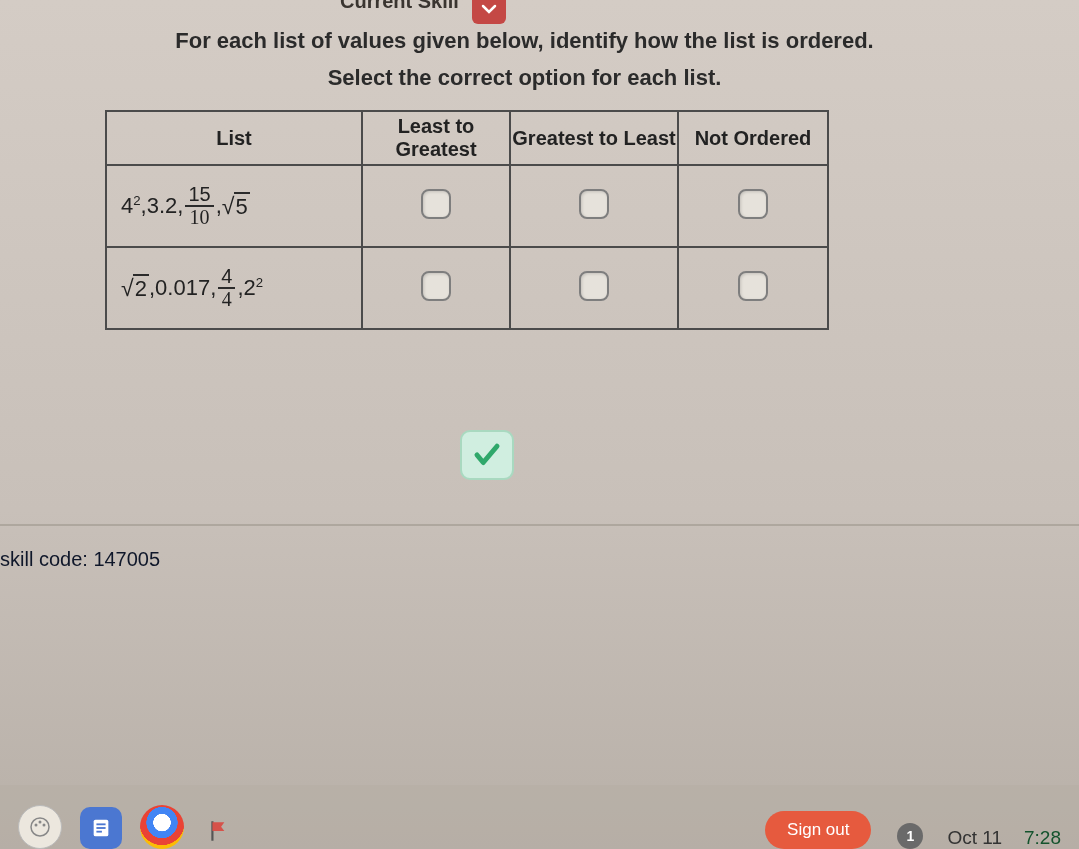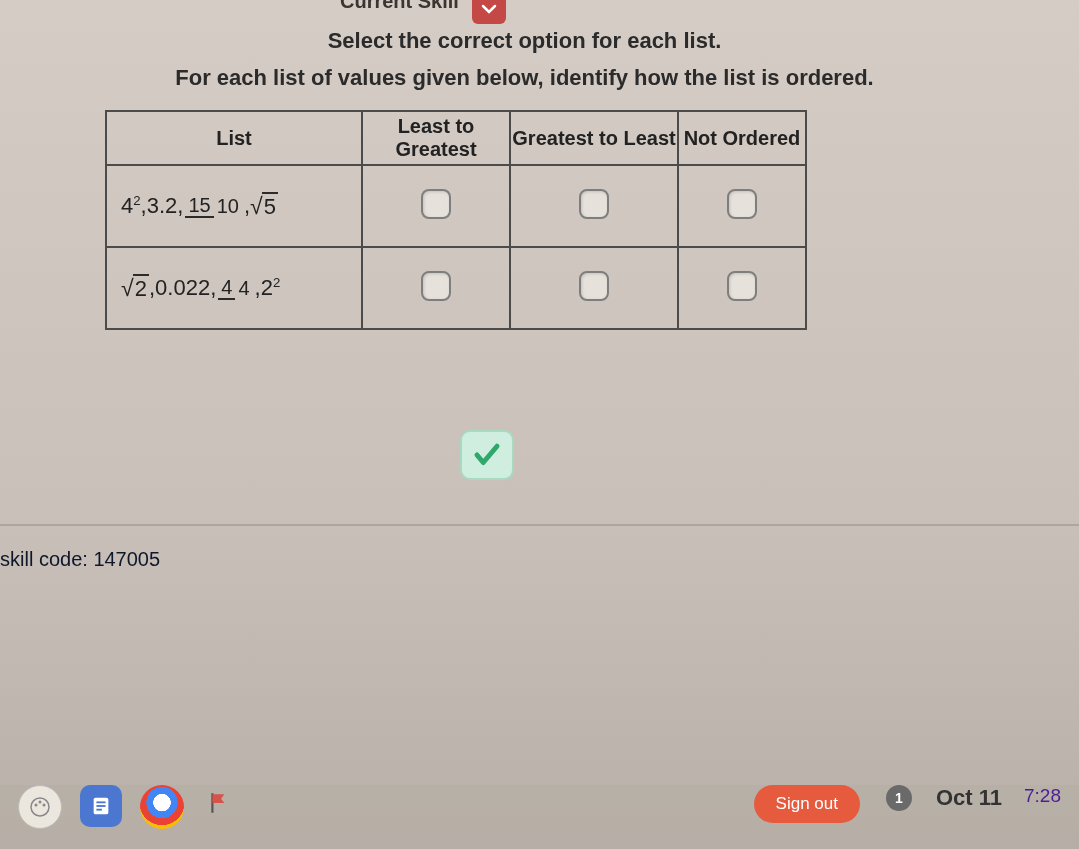--- a/index.html
+++ b/index.html
@@ -59,21 +59,21 @@
   table.ans th {
     font-weight: 700;
     background: rgba(255,255,255,0);
     text-align: center;
     height: 54px;
     vertical-align: middle;
   }
   .col-list { width: 256px; }
   .col-opt  { width: 148px; }
   .col-opt2 { width: 168px; }
-  .col-opt3 { width: 128px; }
+  .col-opt3 { width: 150px; }
   .list-cell {
     height: 66px;
     padding-left: 14px;
     font-size: 22px;
     font-weight: 500;
     display: flex;
     align-items: center;
     white-space: nowrap;
   }
   .opt-cell {
@@ -86,29 +86,29 @@
     width: 30px;
     height: 30px;
     border: 2px solid #7e7e7e;
     border-radius: 8px;
     background: #e6e2db;
     box-shadow: inset 1px 1px 3px rgba(0,0,0,0.15);
   }
   sup { font-size: 0.6em; vertical-align: super; }
   .frac {
     display: inline-flex;
-    flex-direction: row;
+    flex-direction: column;
     align-items: center;
     vertical-align: middle;
     font-size: 20px;
     line-height: 1.05;
     margin: 0 2px;
   }
   .frac .num { border-bottom: 2px solid #2b2b2b; padding: 0 3px; }
-  .frac .den { padding: 0 3px; }
+  .frac .den { padding: 0 3px; font-family: Liberation Serif, serif; }
   .sqrt {
     display: inline-flex;
     align-items: center;
   }
   .sqrt::before {
     content: "√";
     font-size: 1.05em;
   }
   .sqrt span {
     border-top: 2px solid #2b2b2b;
@@ -146,21 +146,21 @@
   }
   
   .taskbar {
     position: absolute;
     bottom: 0;
     left: 0;
     right: 0;
     height: 64px;
     background: rgba(180,172,162,0.4);
     display: flex;
-    align-items: flex-start;
+    align-items: flex-end;
     padding: 0 18px;
     font-size: 18px;
     color: #3a3a3a;
   }
   .tb-icon {
     width: 44px;
     height: 44px;
     border-radius: 50%;
     margin-right: 18px;
     display: flex;
@@ -183,37 +183,37 @@
     font-weight: 500;
     margin-right: 26px;
   }
   .notif {
     width: 26px; height: 26px; border-radius: 50%;
     background: #6a6a6a; color: white;
     display:flex; align-items:center; justify-content:center;
     font-size: 14px; font-weight: 700;
     margin-right: 24px;
   }
-  .clock-date { margin-right: 22px; font-size: 22px; font-weight: 700; color:#333; }
-  .clock-time { font-size: 19px; font-weight: 500; color:#4c1d95; }
+  .clock-date { margin-right: 22px; font-size: 19px; font-weight: 400; color:#333; }
+  .clock-time { font-size: 19px; font-weight: 500; color:#14532d; }
   .th-left { text-align: left; padding-left: 14px; }
 </style>
 </head>
 <body>
 
 <div class="top-fragment">Current Skill</div>
 <div class="top-red-btn">
   <svg width="16" height="16" viewBox="0 0 16 16">
       <path d="M2 5 L8 11 L14 5" stroke="white" stroke-width="2.5" fill="none" stroke-linecap="round"></path>
     </svg>
 </div>
 
 <div class="prompt">
+  <div>For each list of values given below, identify how the list is ordered.</div>
   <div>Select the correct option for each list.</div>
-  <div>For each list of values given below, identify how the list is ordered.</div>
 </div>
 
 <table class="ans">
   <thead>
     <tr>
       <th class="col-list th-left">List</th>
       <th class="col-opt">Least to Greatest</th>
       <th class="col-opt2">Greatest to Least</th>
       <th class="col-opt3">Not Ordered</th>
     </tr>
@@ -240,21 +240,21 @@
         <td class="opt-cell"><span class="chk"></span></td>
         <td class="opt-cell"><span class="chk"></span></td>
       </tr>
       <tr>
         <td>
           <div class="list-cell">
             <span class="sqrt">
               <span>2</span>
             </span>
             <span>, </span>
-            <span>0.022</span>
+            <span>0.017</span>
             <span>, </span>
             <span class="frac">
               <span class="num">4</span>
               <span class="den">4</span>
             </span>
             <span>, </span>
             <span>2<sup>2</sup></span>
           </div>
         </td>
         <td class="opt-cell"><span class="chk"></span></td>

